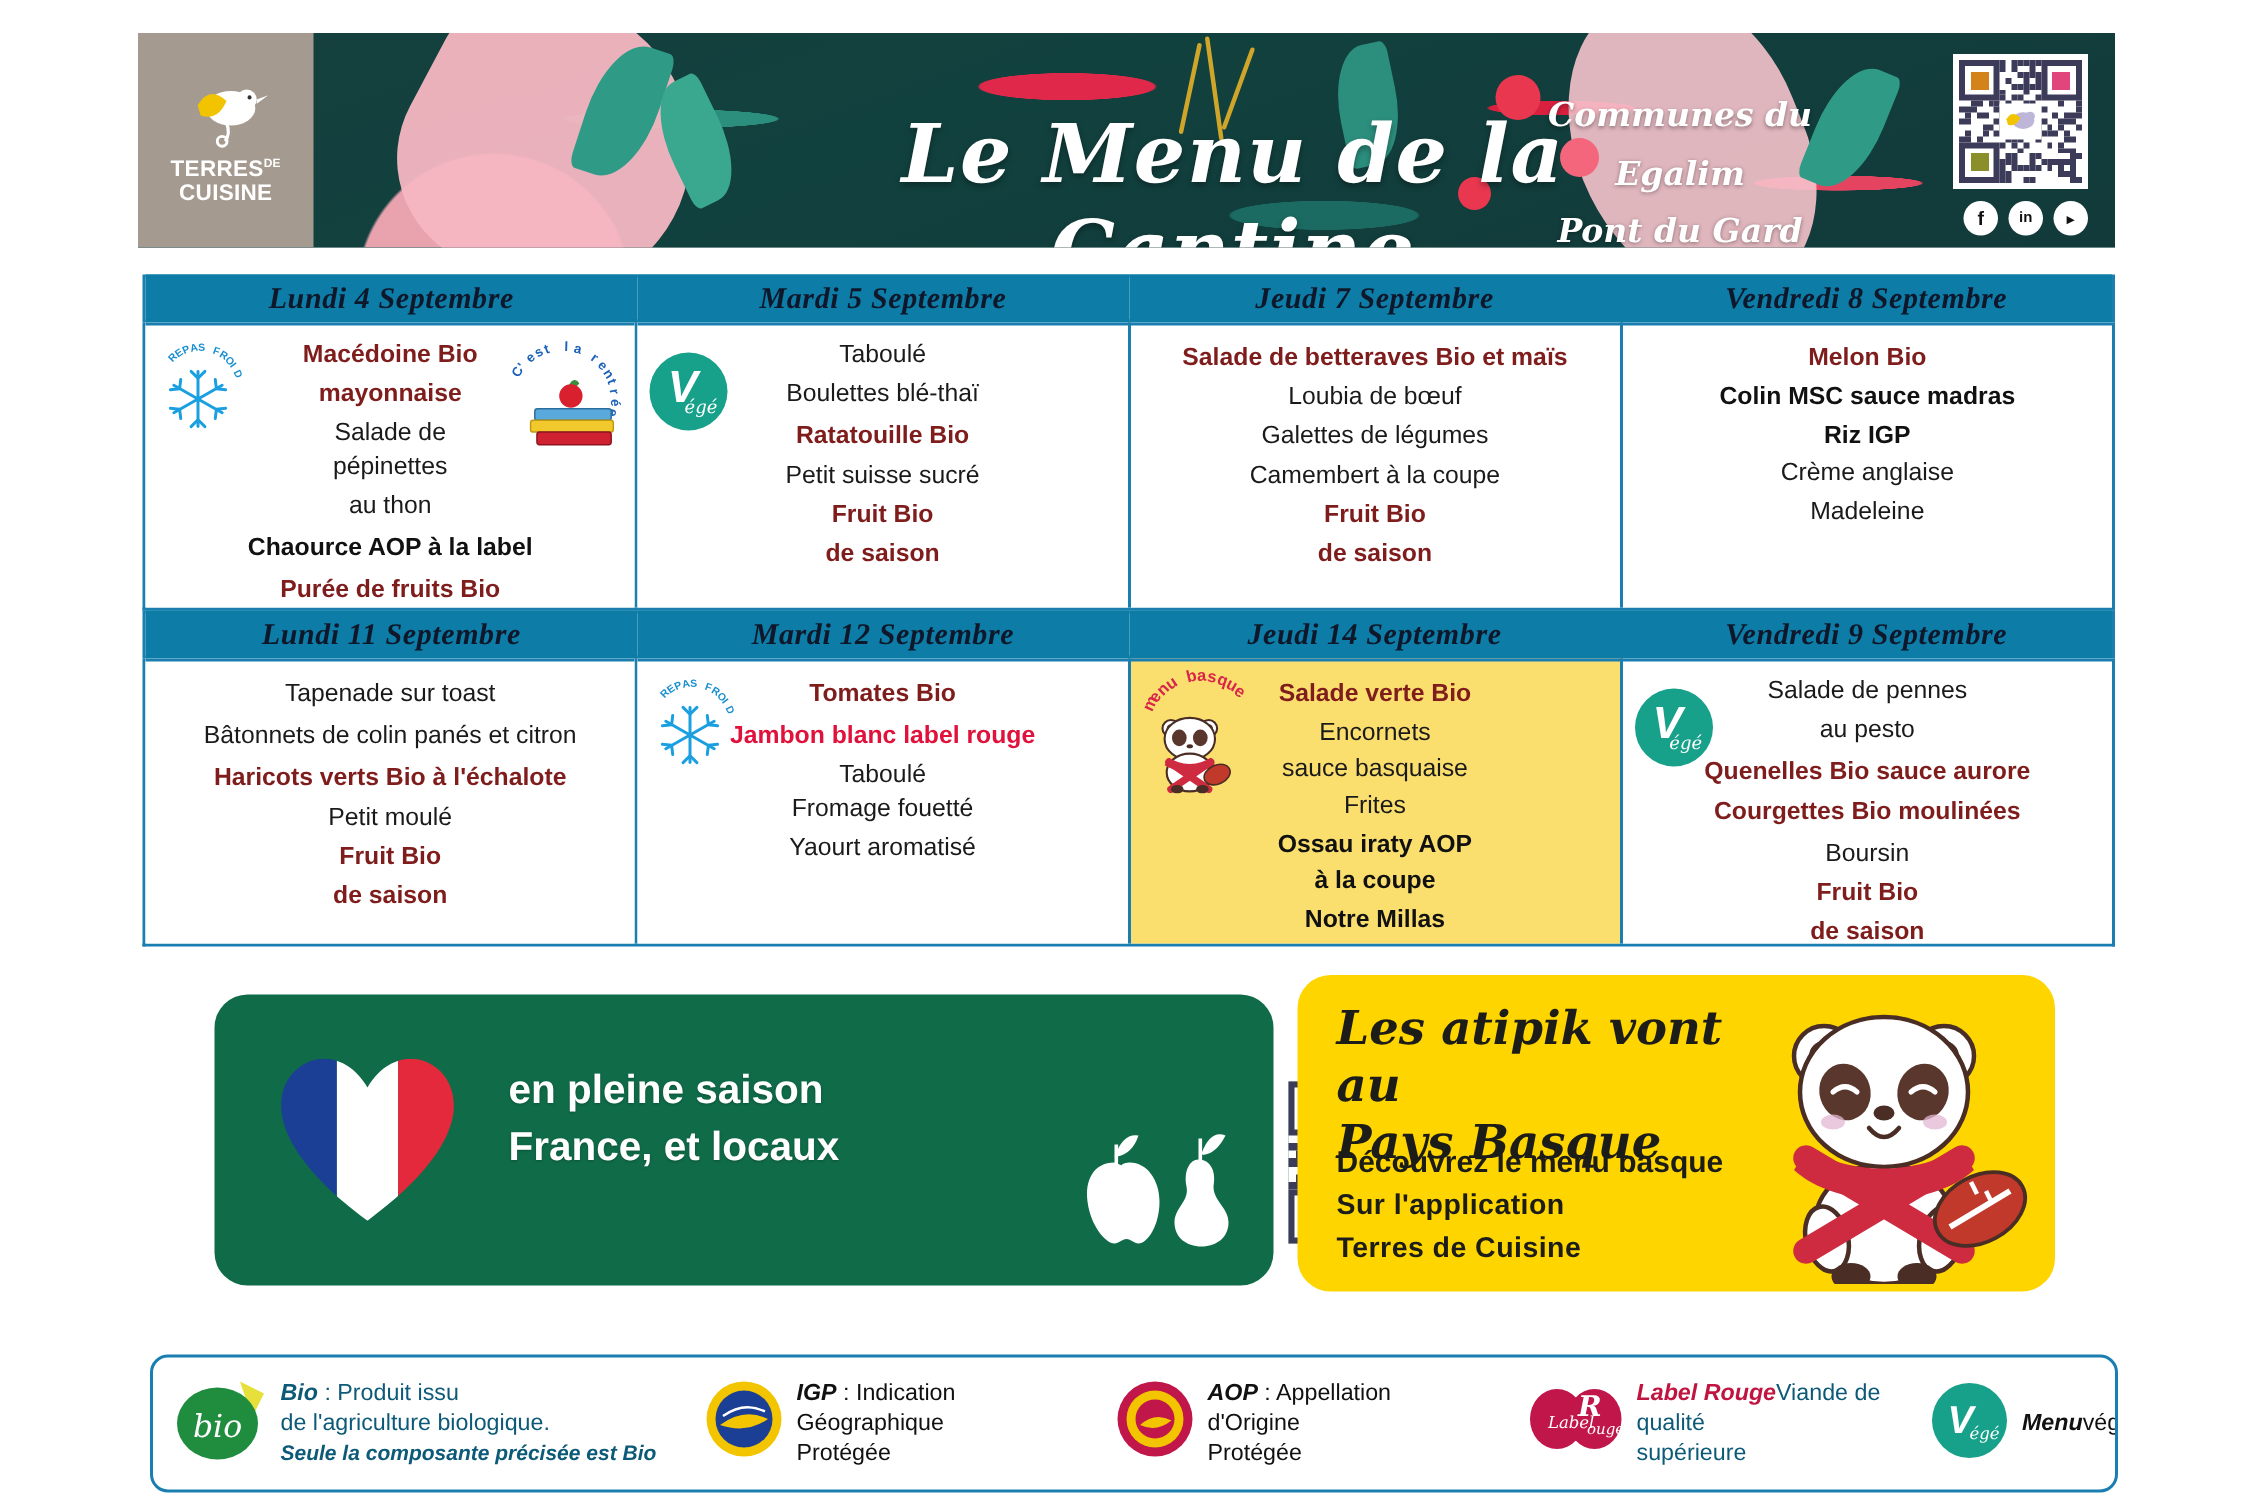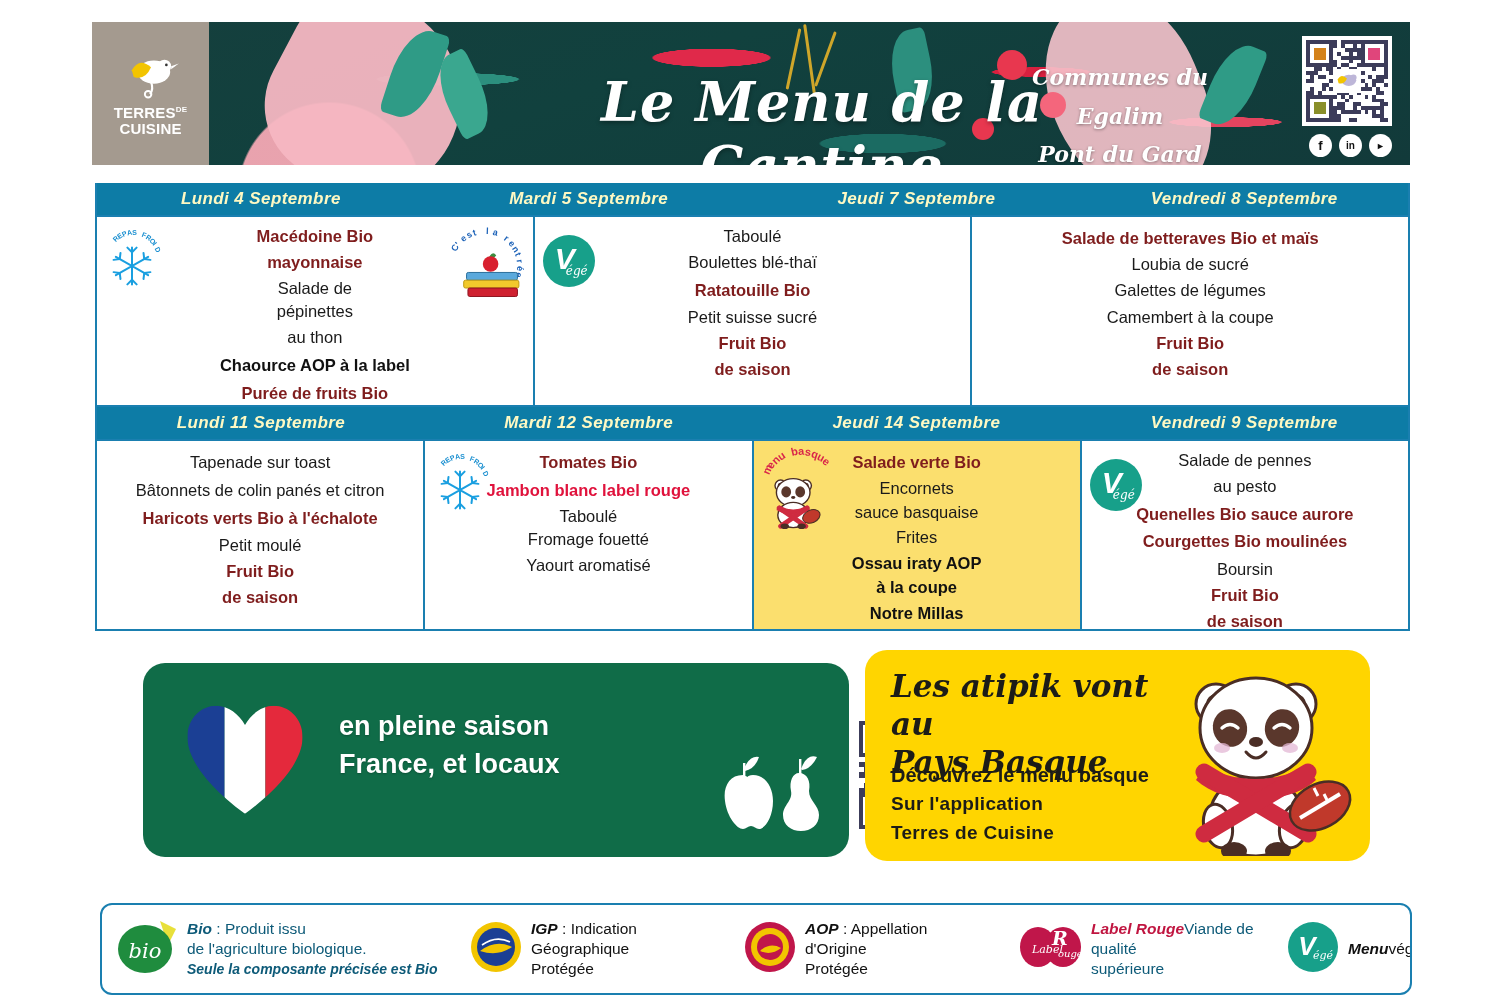--- a/index.html
+++ b/index.html
@@ -64,24 +64,24 @@
   .socials{position:absolute;right:18px;top:112px;display:flex;gap:7px;}
   .soc{width:23px;height:23px;border-radius:50%;background:#fff;color:#111;
     display:flex;align-items:center;justify-content:center;font-size:13px;font-weight:bold;}
 
   
   .table{position:absolute;left:95px;top:183px;width:1315px;}
   .row{display:flex;border-left:2px solid #1a7fb0;border-right:2px solid #1a7fb0;}
   .daycol{flex:1 1 0;min-width:0;border-right:2px solid #1a7fb0;}
   .daycol:last-child{border-right:none;}
   .dayhead{
-    background:#0d7ca6;color:#fef9c3;height:28px;
+    background:#0d7ca6;color:#0f172a;height:28px;
     display:flex;align-items:center;justify-content:center;
-    font-family:Liberation Sans, sans-serif;font-style:italic;font-weight:bold;
-    font-size:17px;letter-spacing:.4px;
+    font-family:Liberation Serif, serif;font-style:italic;font-weight:bold;
+    font-size:20px;letter-spacing:.4px;
     border-top:2px solid #0d7ca6;border-bottom:2px solid #0d7ca6;
   }
   .daybody{
     position:relative;height:190px;background:#fff;
     padding:8px 6px 4px 6px;box-sizing:border-box;
     display:flex;flex-direction:column;align-items:center;justify-content:flex-start;
     border-top:2px solid #1a7fb0;
   }
   .daybody.basque{background:#fbdf6e;}
   .dish{font-size:16.5px;line-height:1.32;text-align:center;color:#1a1a1a;
@@ -450,25 +450,34 @@
             <div class="dish">Boulettes blé-thaï</div>
             <div class="dish bio">Ratatouille Bio</div>
             <div class="dish">Petit suisse sucré</div>
             <div class="dish bio tight">Fruit Bio</div>
             <div class="dish bio">de saison</div>
           </div>
         </div>
         <div class="daycol">
           <div class="daybody">
             <div class="dish bio">Salade de betteraves Bio et maïs</div>
-            <div class="dish tight">Loubia de sucré</div>
+            <div class="dish tight">Loubia de bœuf</div>
             <div class="dish">Galettes de légumes</div>
             <div class="dish">Camembert à la coupe</div>
             <div class="dish bio tight">Fruit Bio</div>
             <div class="dish bio">de saison</div>
+          </div>
+        </div>
+        <div class="daycol">
+          <div class="daybody">
+            <div class="dish bio">Melon Bio</div>
+            <div class="dish bold tight">Colin MSC sauce madras</div>
+            <div class="dish bold">Riz IGP</div>
+            <div class="dish tight">Crème anglaise</div>
+            <div class="dish">Madeleine</div>
           </div>
         </div>
       </div>
       <div class="row">
         <div class="daycol" style="border-right: none;">
           <div class="dayhead">Lundi 11 Septembre</div>
         </div>
         <div class="daycol" style="border-right: none;">
           <div class="dayhead">Mardi 12 Septembre</div>
         </div>

